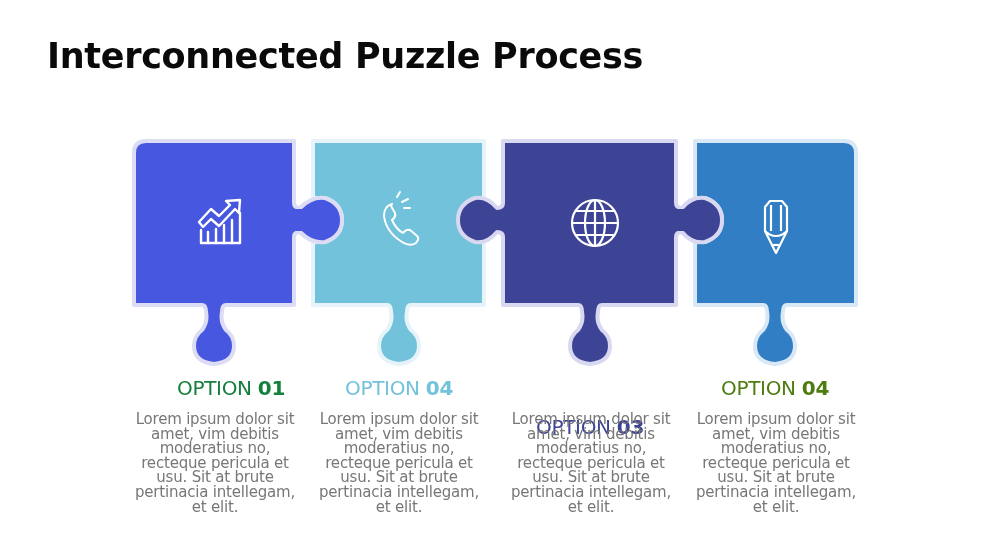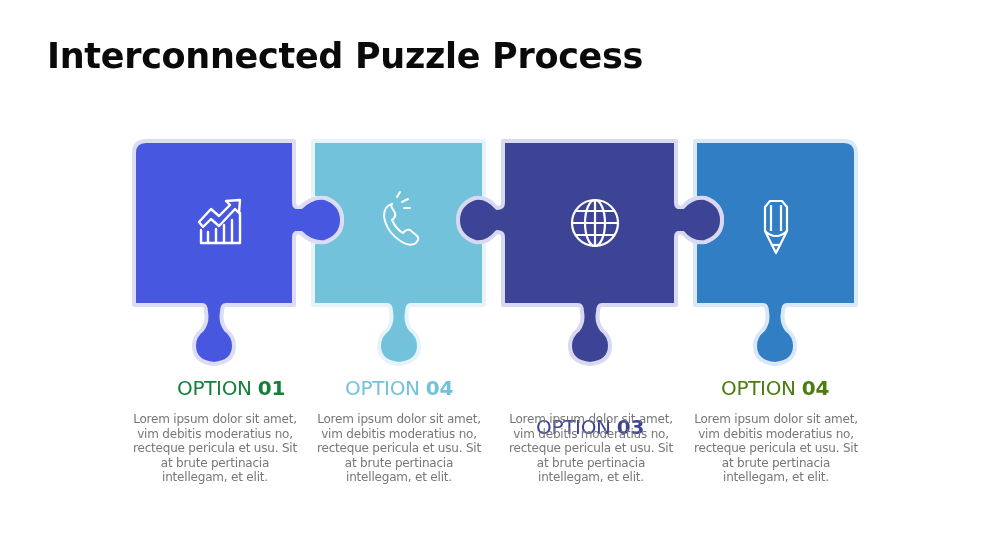--- a/index.html
+++ b/index.html
@@ -11,21 +11,21 @@
       padding-left: 47px;
     }
     svg.puzzle { position: absolute; left: 0; top: 0; }
     .opt-title {
       position: absolute; top: 376px; width: 180px; text-align: center;
       font-family: "DejaVu Sans", sans-serif; font-size: 20px; letter-spacing: -0.3px;
     }
     .opt-title b { font-weight: bold; }
     .opt-desc {
       position: absolute; top: 412px; width: 170px; text-align: center;
-      font-family: "DejaVu Sans", sans-serif; font-size: 12px; line-height: 14.6px; color: #777777;
+      font-family: "DejaVu Sans", sans-serif; font-size: 15px; line-height: 14.6px; color: #777777;
       letter-spacing: -0.2px;
     }
   </style>
 </head>
 <body>
 
 <div class="title">Interconnected Puzzle Process</div>
 
 <svg class="puzzle" width="988" height="556" viewBox="0 0 988 556" xmlns="http://www.w3.org/2000/svg">
 

